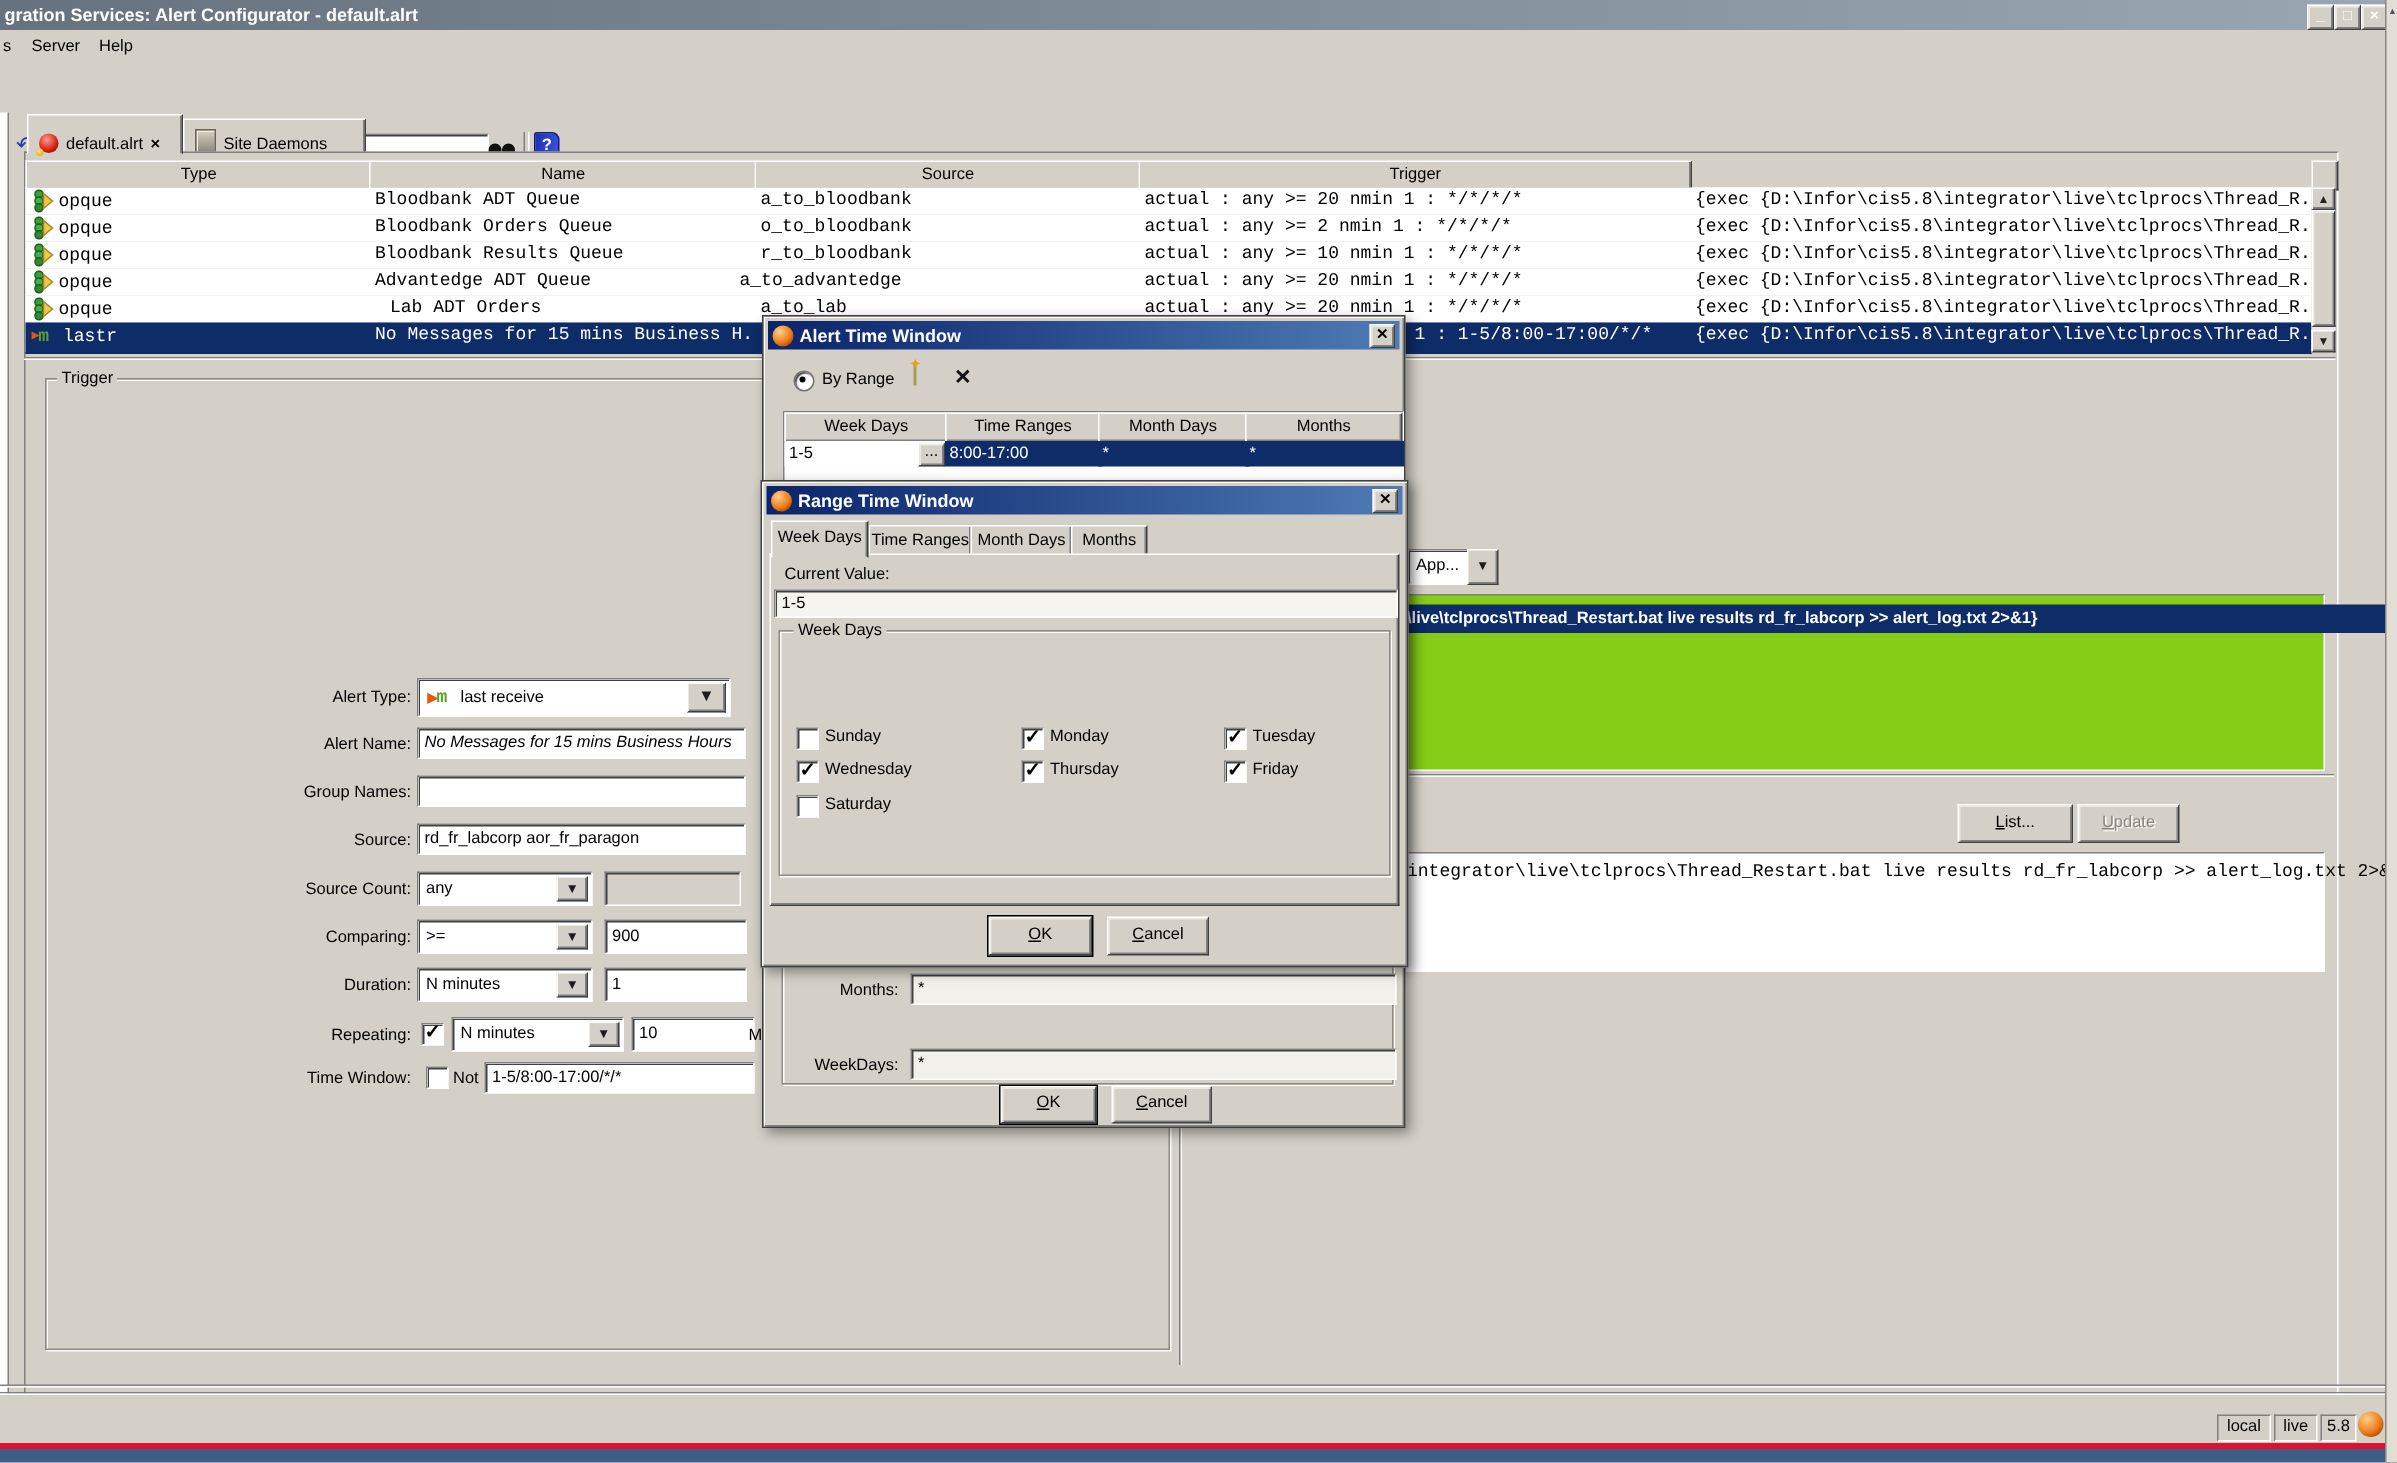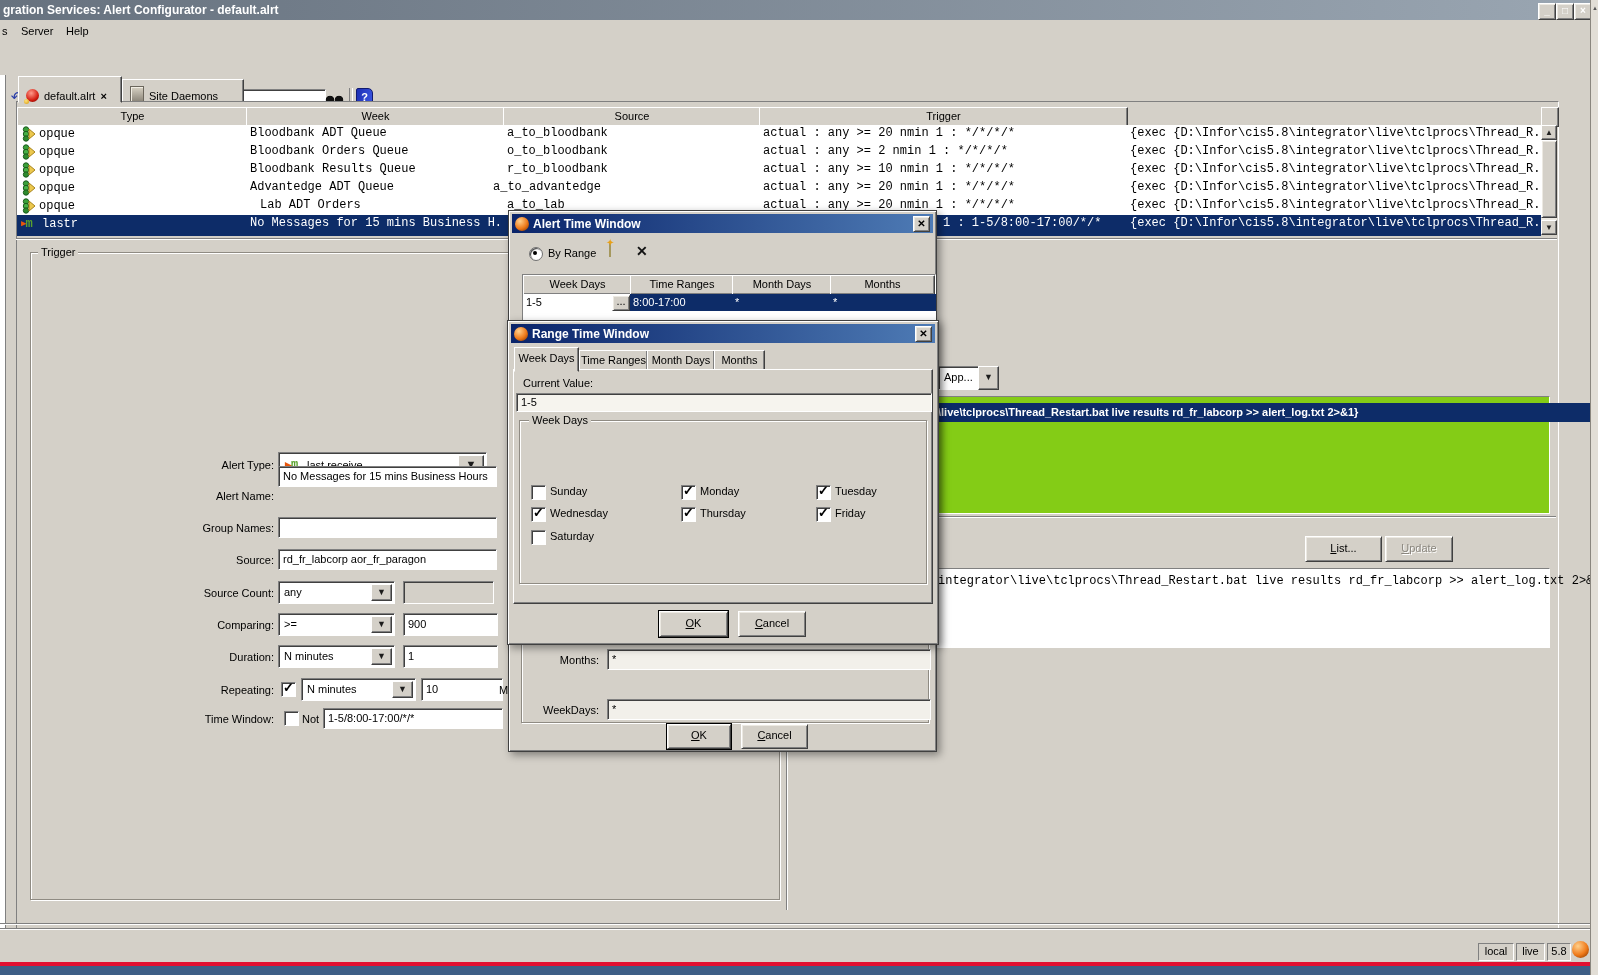--- a/index.html
+++ b/index.html
@@ -128,21 +128,21 @@
   <div class="a tab" style="left:122px;top:79px;width:106px;height:22px;">
     <span class="daemon"></span>
     <span>Site Daemons</span>
   </div>
 
   <div class="a" style="left:16px;top:101px;width:1541px;height:834px;border:1px solid;border-color:#808080 #fff #fff #808080;background:#d4d0c8;"></div>
 
   <div class="a" style="left:17px;top:125px;width:1524px;height:110px;background:#fff;"></div>
 
   <div class="a th" style="left:17px;width:229px;">Type</div>
-  <div class="a th" style="left:246px;width:257px;">Week</div>
+  <div class="a th" style="left:246px;width:257px;">Name</div>
   <div class="a th" style="left:503px;width:256px;">Source</div>
   <div class="a th" style="left:759px;width:367px;">Trigger</div>
   <div class="a th" style="left:1541px;width:16px;"></div>
 
   <div class="a trow" style="top:125px;">
     <div class="tc tctype" style="left:0;width:225px;"><span class="opq"><svg width="15" height="16">
             <circle cx="5" cy="3.5" r="2.7" fill="#3aa13a" stroke="#1c5c1c"></circle>
             <circle cx="5" cy="8" r="2.7" fill="#46b046" stroke="#1c5c1c"></circle>
             <circle cx="5" cy="12.5" r="2.7" fill="#2e8b2e" stroke="#1c5c1c"></circle>
             <path d="M8 3 L14 8 L8 13 Z" fill="#ecc84e" stroke="#a8841c"></path>
@@ -224,21 +224,21 @@
   <div class="a field" style="left:278px;top:452px;width:207px;height:24px;">
     <span class="lastr a" style="left:6px;top:5px;">
         <b class="t">▶</b>
         <b class="m">m</b>
       </span>
     <span class="a lbl" style="left:28px;top:6px;">last receive</span>
     <span class="a drop" style="right:2px;top:2px;width:24px;height:18px;line-height:17px;font-size:11px;">▼</span>
   </div>
 
   <div class="a rlbl" style="left:160px;top:490px;width:114px;">Alert Name:</div>
-  <div class="a field" style="left:278px;top:466px;width:213px;height:19px;line-height:18px;padding-left:4px;">No Messages for 15 mins Business Hours</div>
+  <div class="a field" style="left:278px;top:485px;width:213px;height:19px;line-height:18px;padding-left:4px;font-style:italic;">No Messages for 15 mins Business Hours</div>
 
   <div class="a rlbl" style="left:160px;top:522px;width:114px;">Group Names:</div>
   <div class="a field" style="left:278px;top:517px;width:213px;height:19px;line-height:18px;padding-left:4px;"></div>
 
   <div class="a rlbl" style="left:160px;top:554px;width:114px;">Source:</div>
   <div class="a field" style="left:278px;top:549px;width:213px;height:19px;line-height:18px;padding-left:4px;">rd_fr_labcorp aor_fr_paragon</div>
 
   <div class="a rlbl" style="left:160px;top:587px;width:114px;">Source Count:</div>
   <div class="a field" style="left:278px;top:581px;width:115px;height:21px;">
     <span class="a lbl" style="left:5px;top:4px;">any</span>

